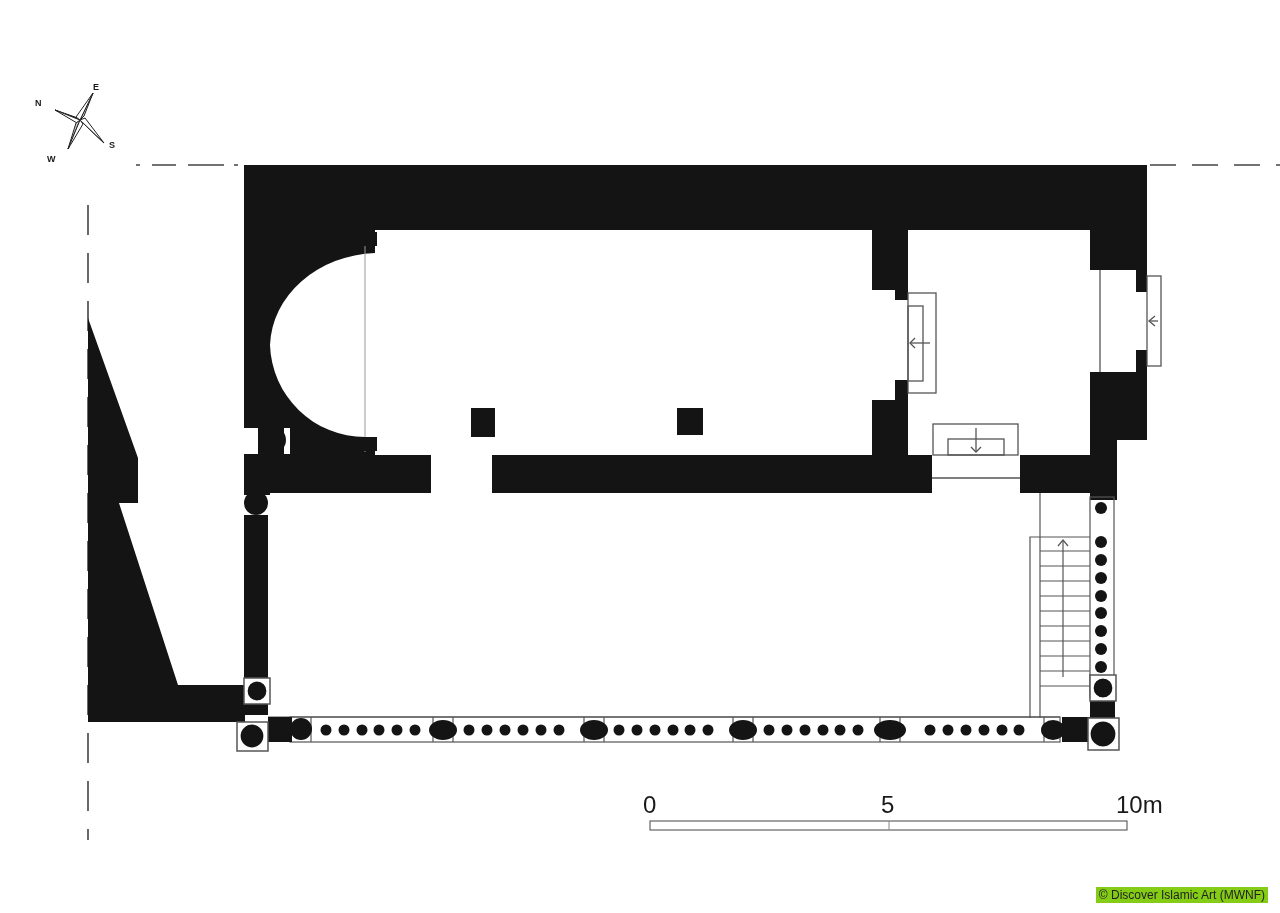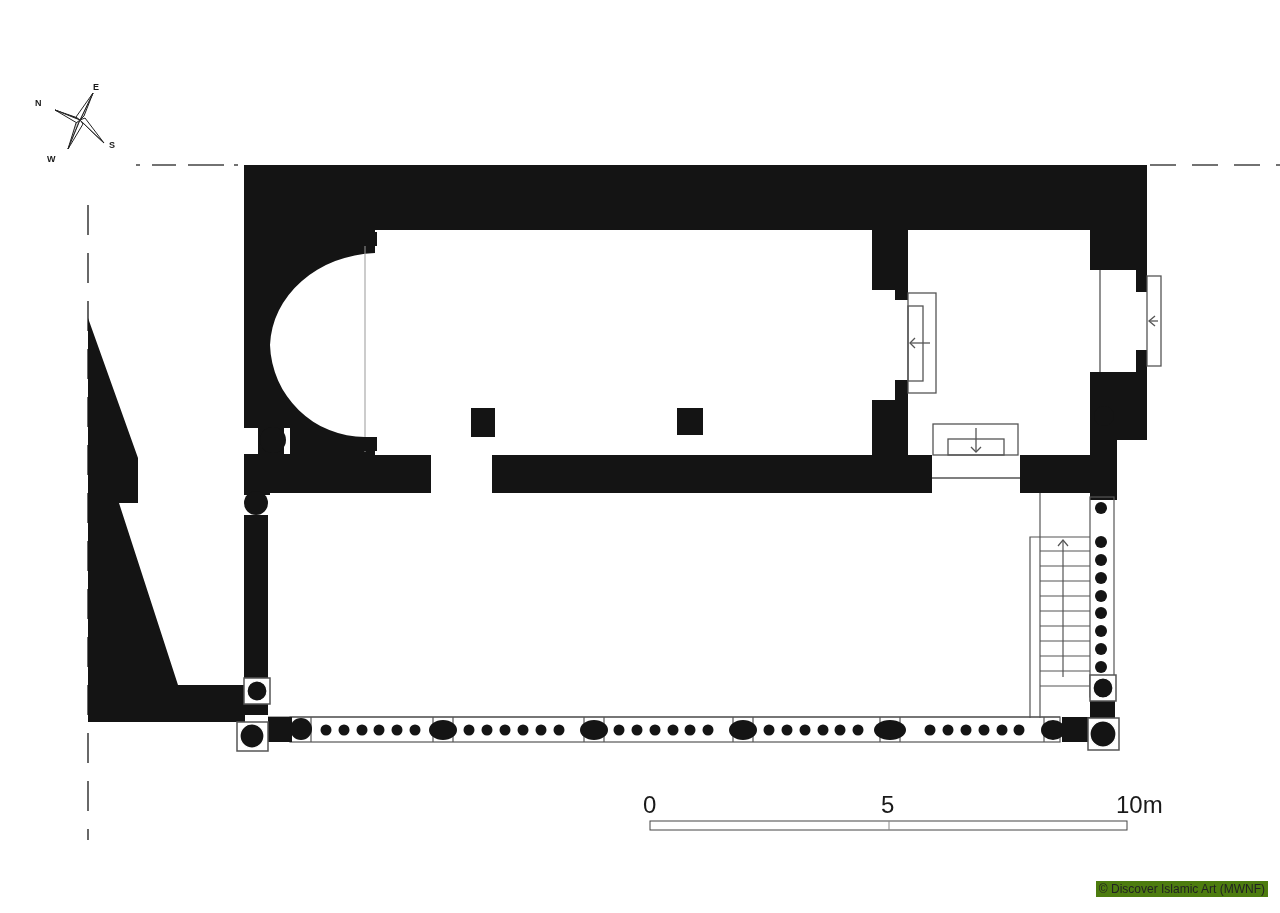--- a/index.html
+++ b/index.html
@@ -1,20 +1,20 @@
 <!DOCTYPE html>
 <html><head>
 <meta charset="utf-8">
 <style>
   html, body { margin: 0; padding: 0; background: #ffffff; }
   body { width: 1280px; height: 913px; position: relative; overflow: hidden; font-family: "Liberation Sans", sans-serif; }
   #plan { position: absolute; left: 0; top: 0; width: 1280px; height: 913px; }
   .scale-label { font-family: "Liberation Sans", sans-serif; font-size: 24px; fill: #1a1a1a; }
   .compass-label { font-family: "Liberation Sans", sans-serif; font-size: 9px; font-weight: bold; fill: #1a1a1a; }
-  .copyright { position: absolute; right: 12px; bottom: 16px; font-size: 12px; color: #222; background: #4d7c0f; padding: 1px 3px; }
+  .copyright { position: absolute; right: 12px; bottom: 10px; font-size: 12px; color: #222; background: #84cc16; padding: 1px 3px; }
 </style>
 </head>
 <body>
 
 <svg id="plan" viewBox="0 0 1280 913" xmlns="http://www.w3.org/2000/svg">
 
   <g stroke="#444" stroke-width="1.6" fill="none">
     <line x1="136" y1="165" x2="248" y2="165" stroke-dasharray="4,12,24,12,36,10"></line>
     <line x1="1150" y1="165" x2="1280" y2="165" stroke-dasharray="26,16"></line>
     <line x1="88" y1="205" x2="88" y2="840" stroke-dasharray="30,18"></line>

